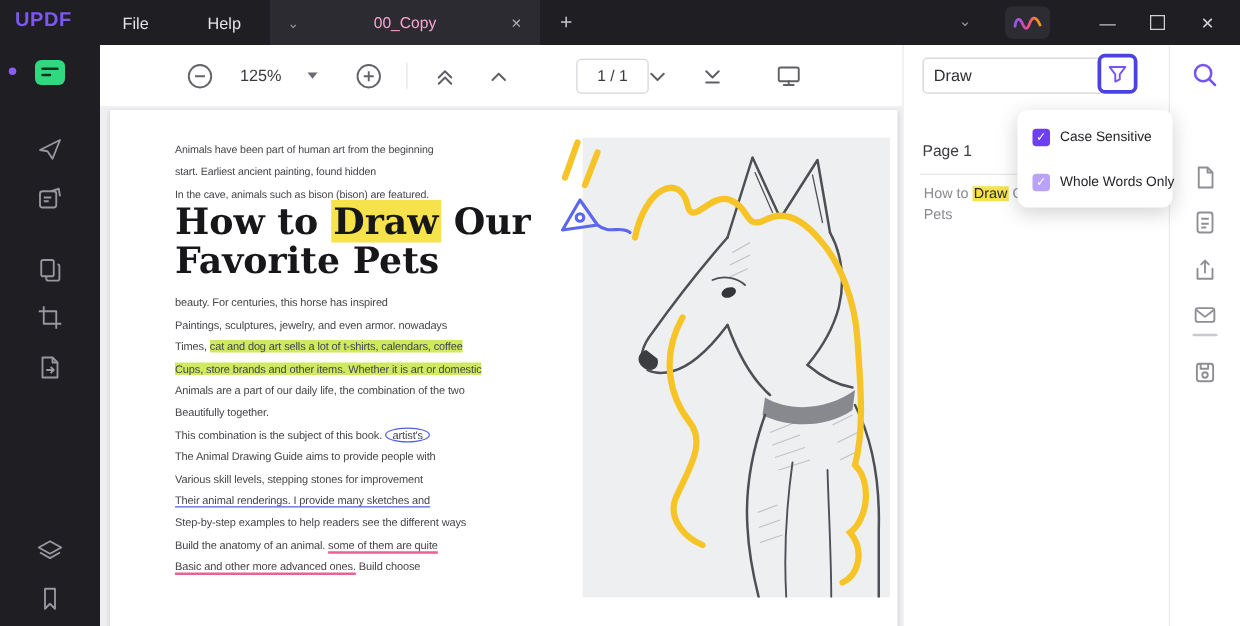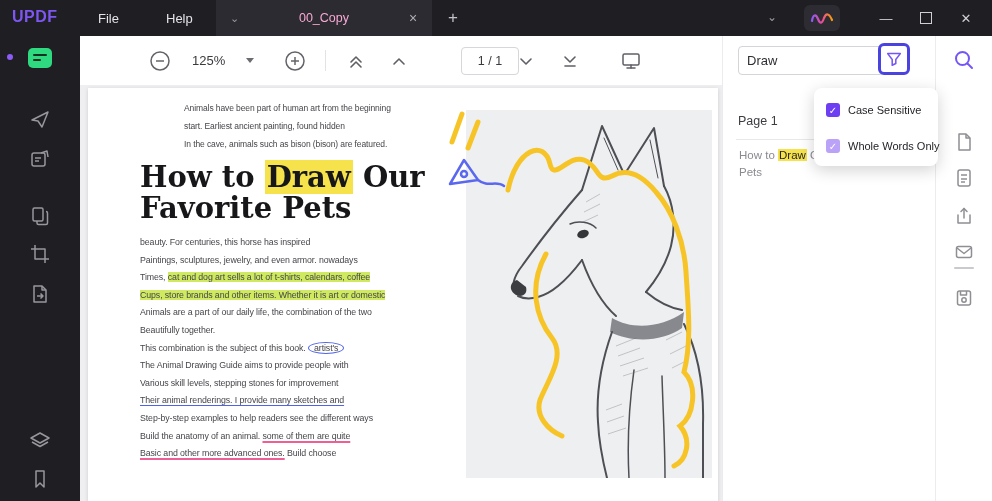--- a/index.html
+++ b/index.html
@@ -28,21 +28,21 @@
   
   .toolbar{position:absolute;left:80px;top:36px;width:642px;height:49px;background:#ffffff;z-index:10;}
   .tb-item{position:absolute;top:12px;width:26px;height:26px;display:flex;align-items:center;justify-content:center;}
   .zoom-text{position:absolute;left:112px;top:0;height:49px;display:flex;align-items:center;font-size:13px;color:#3a3a3f;}
   .zoom-caret{position:absolute;left:166px;top:22px;width:0;height:0;border-left:4px solid transparent;border-right:4px solid transparent;border-top:5px solid #6b6b71;}
   .tb-divider{position:absolute;left:245px;top:14px;width:1px;height:21px;background:#e3e3e7;}
   .pagebox{position:absolute;left:356px;top:11px;width:56px;height:26px;border:1px solid #d6d6db;border-radius:4px;display:flex;align-items:center;justify-content:center;font-size:12.5px;color:#3a3a3f;background:#fff;margin-left:25px;}
   
   .docarea{position:absolute;left:80px;top:85px;width:642px;height:416px;background:#efeff2;overflow:hidden;}
   .page{position:absolute;left:8px;top:3px;width:630px;height:460px;background:#ffffff;box-shadow:0 1px 4px rgba(0,0,0,.14);}
-  .doc-para1{position:absolute;left:52px;top:11px;font-size:8.5px;line-height:18px;color:#46464b;letter-spacing:-.1px;white-space:nowrap;margin-left:44px;}
+  .doc-para1{position:absolute;left:52px;top:22px;font-size:8.5px;line-height:18px;color:#46464b;letter-spacing:-.1px;white-space:nowrap;}
   .doc-heading{position:absolute;left:52px;top:74px;font-family:"DejaVu Serif",serif;font-weight:bold;font-size:29px;line-height:31px;color:#17171a;white-space:nowrap;}
   .doc-para2{position:absolute;left:52px;top:146px;font-size:8.8px;line-height:17.6px;color:#46464b;letter-spacing:-.1px;white-space:nowrap;}
   .hl-y{background:#f6e24b;padding:0 2px;}
   .hl-g{background:#cfe960;}
   .u-wavy{text-decoration-style:wavy;text-decoration-color:#4f63e8;text-underline-offset:2px;}
   .u-blue{text-decoration:underline;text-decoration-color:#4f63e8;text-underline-offset:2px;}
   .u-pink{text-decoration:underline;text-decoration-color:#ef5f96;text-decoration-thickness:1.5px;text-underline-offset:2px;margin-top:16px;}
   .circ{border:1.5px solid #4f63e8;border-radius:50%;padding:0 5px;}
   .dog-image{position:absolute;left:378px;top:22px;width:246px;height:368px;z-index:1;}
   .doodles{position:absolute;left:350px;top:10px;width:280px;height:400px;z-index:5;pointer-events:none;}

